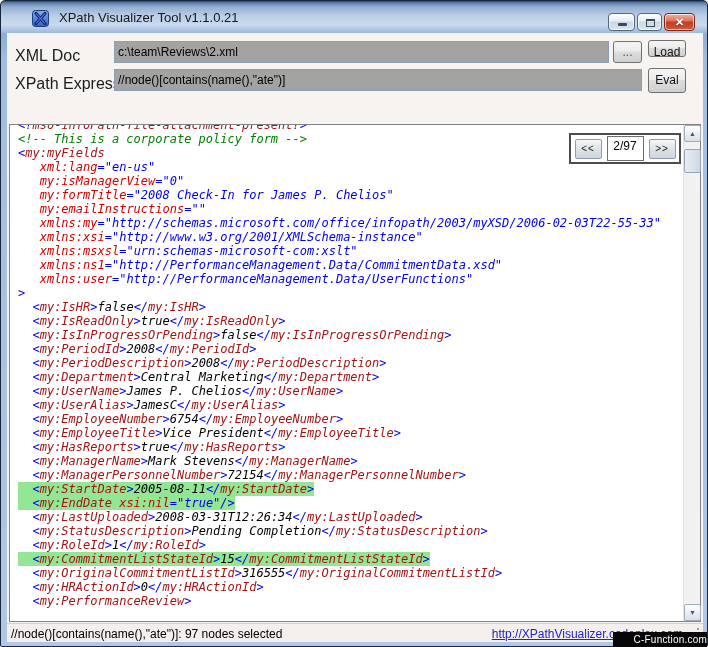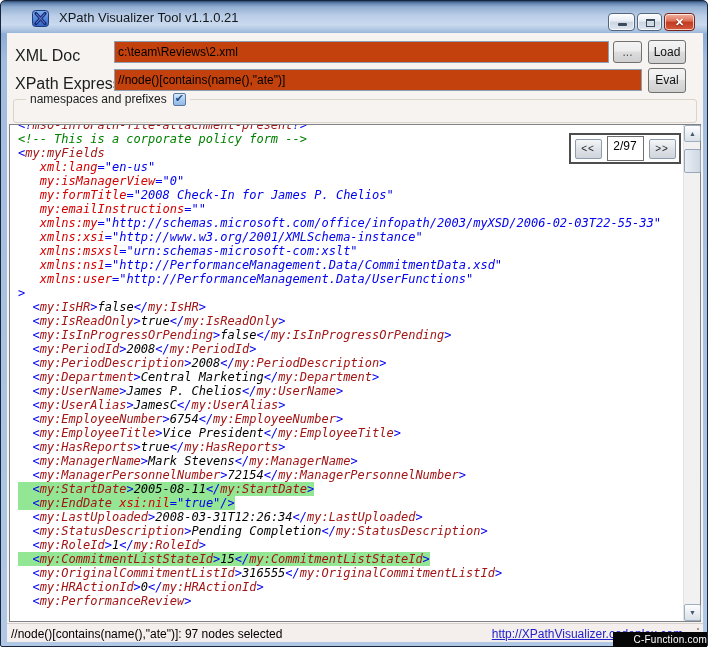--- a/index.html
+++ b/index.html
@@ -20,27 +20,27 @@
     background:linear-gradient(180deg,#f0b4a4 0%,#dd6f53 45%,#c03a22 50%,#d4593c 100%); }
   .glyph-min { position:absolute; left:50%; bottom:4px; width:9px; height:3px; margin-left:-4px; background:#3c4a5c; border-radius:1px; }
   .glyph-max { position:absolute; left:50%; top:5px; width:9px; height:8px; margin-left:-4px; border:1px solid #3c4a5c; border-top:2px solid #3c4a5c; background:transparent; }
   .glyph-close { position:absolute; width:100%; text-align:center; top:2px; color:#fff; font-size:11px; font-weight:bold; text-shadow:0 1px 1px #6d1c10; }
 
   
   .client { position:absolute; left:6px; top:32px; width:696px; height:609px; background:#f6f3f0; }
   .lbl { position:absolute; font-size:16px; color:#1c1c1c; white-space:nowrap; }
   .lbl.xmldoc { left:8px; top:14px; }
   .lbl.xpath { left:8px; top:42px; }
-  input.txt { position:absolute; height:22px; border:1px solid #8ba0b5; background:#c2410c; font-family:"Liberation Sans",sans-serif; font-size:12px; padding:0 3px; color:#000; }
+  input.txt { position:absolute; height:22px; border:1px solid #8ba0b5; background:#a3a3a3; font-family:"Liberation Sans",sans-serif; font-size:12px; padding:0 3px; color:#000; }
   .txt.doc { left:107px; top:8px; width:495px; }
   .txt.xp  { left:107px; top:36px; width:528px; }
   .btn { position:absolute; border:1px solid #707070; border-radius:3px; font-size:12px; color:#111; text-align:center;
     background:linear-gradient(180deg,#f4f4f4 0%,#ececec 45%,#dddddd 50%,#cfcfcf 100%); cursor:default; }
   .btn.browse { left:606px; top:8px; width:29px; height:22px; line-height:20px; color:#555; }
-  .btn.load { left:641px; top:7px; width:38px; height:24px; line-height:23px; }
+  .btn.load { left:641px; top:7px; width:38px; height:17px; line-height:23px; }
   .btn.eval { left:641px; top:35px; width:38px; height:25px; line-height:23px; }
 
   .groupbox { position:absolute; left:6px; top:66px; width:684px; height:24px; border:1px solid #d9d5c9; border-radius:3px; }
   .groupbox .legend { position:absolute; left:12px; top:-8px; background:#f6f3f0; padding:0 4px; font-size:12px; color:#1c1c1c; display:flex; align-items:center; gap:6px; }
   .checkbox { width:13px; height:13px; border:1px solid #5a7aa0; border-radius:2px;
     background:linear-gradient(180deg,#d7e7f8 0%,#aecdee 50%,#8fb8e8 100%); position:relative; }
   .checkbox::after { content:"✔"; position:absolute; left:1px; top:-2px; font-size:11px; color:#1e4e8c; }
 
   
   .codearea { position:absolute; left:2px; top:91px; width:692px; height:498px; background:#fff; border:1px solid #7f8388; }
@@ -118,26 +118,20 @@
 
     <span class="lbl xmldoc">XML Doc</span>
     <input class="txt doc" type="text" value="c:\team\Reviews\2.xml" style="">
     <span class="btn browse">...</span>
     <span class="btn load">Load</span>
 
     <span class="lbl xpath">XPath Expression</span>
     <input class="txt xp" type="text" value="//node()[contains(name(),&quot;ate&quot;)]" style="">
     <span class="btn eval">Eval</span>
 
-    <div class="groupbox">
-      <div class="legend">
-        <span>namespaces and prefixes</span>
-        <span class="checkbox"></span>
-      </div>
-    </div>
 
     <div class="codearea">
       <div class="codewrap">
         <div class="code" id="xml-code"><div class="cl"><span class="d">&lt;?</span><span class="e">mso-infoPath-file-attachment-present</span><span class="d">?&gt;</span></div><div class="cl"><span class="c">&lt;!-- This is a corporate policy form --&gt;</span></div><div class="cl"><span class="d">&lt;</span><span class="e">my:myFields</span></div><div class="cl"><span class="t">   </span><span class="a">xml:lang</span><span class="d">=</span><span class="v">"en-us"</span></div><div class="cl"><span class="t">   </span><span class="a">my:isManagerView</span><span class="d">=</span><span class="v">"0"</span></div><div class="cl"><span class="t">   </span><span class="a">my:formTitle</span><span class="d">=</span><span class="v">"2008 Check-In for James P. Chelios"</span></div><div class="cl"><span class="t">   </span><span class="a">my:emailInstructions</span><span class="d">=</span><span class="v">""</span></div><div class="cl"><span class="t">   </span><span class="a">xmlns:my</span><span class="d">=</span><span class="v">"http://schemas.microsoft.com/office/infopath/2003/myXSD/2006-02-03T22-55-33"</span></div><div class="cl"><span class="t">   </span><span class="a">xmlns:xsi</span><span class="d">=</span><span class="v">"http://www.w3.org/2001/XMLSchema-instance"</span></div><div class="cl"><span class="t">   </span><span class="a">xmlns:msxsl</span><span class="d">=</span><span class="v">"urn:schemas-microsoft-com:xslt"</span></div><div class="cl"><span class="t">   </span><span class="a">xmlns:ns1</span><span class="d">=</span><span class="v">"http://PerformanceManagement.Data/CommitmentData.xsd"</span></div><div class="cl"><span class="t">   </span><span class="a">xmlns:user</span><span class="d">=</span><span class="v">"http://PerformanceManagement.Data/UserFunctions"</span></div><div class="cl"><span class="d">&gt;</span></div><div class="cl"><span class="t">  </span><span class="d">&lt;</span><span class="e">my:IsHR</span><span class="d">&gt;</span><span class="t">false</span><span class="d">&lt;/</span><span class="e">my:IsHR</span><span class="d">&gt;</span></div><div class="cl"><span class="t">  </span><span class="d">&lt;</span><span class="e">my:IsReadOnly</span><span class="d">&gt;</span><span class="t">true</span><span class="d">&lt;/</span><span class="e">my:IsReadOnly</span><span class="d">&gt;</span></div><div class="cl"><span class="t">  </span><span class="d">&lt;</span><span class="e">my:IsInProgressOrPending</span><span class="d">&gt;</span><span class="t">false</span><span class="d">&lt;/</span><span class="e">my:IsInProgressOrPending</span><span class="d">&gt;</span></div><div class="cl"><span class="t">  </span><span class="d">&lt;</span><span class="e">my:PeriodId</span><span class="d">&gt;</span><span class="t">2008</span><span class="d">&lt;/</span><span class="e">my:PeriodId</span><span class="d">&gt;</span></div><div class="cl"><span class="t">  </span><span class="d">&lt;</span><span class="e">my:PeriodDescription</span><span class="d">&gt;</span><span class="t">2008</span><span class="d">&lt;/</span><span class="e">my:PeriodDescription</span><span class="d">&gt;</span></div><div class="cl"><span class="t">  </span><span class="d">&lt;</span><span class="e">my:Department</span><span class="d">&gt;</span><span class="t">Central Marketing</span><span class="d">&lt;/</span><span class="e">my:Department</span><span class="d">&gt;</span></div><div class="cl"><span class="t">  </span><span class="d">&lt;</span><span class="e">my:UserName</span><span class="d">&gt;</span><span class="t">James P. Chelios</span><span class="d">&lt;/</span><span class="e">my:UserName</span><span class="d">&gt;</span></div><div class="cl"><span class="t">  </span><span class="d">&lt;</span><span class="e">my:UserAlias</span><span class="d">&gt;</span><span class="t">JamesC</span><span class="d">&lt;/</span><span class="e">my:UserAlias</span><span class="d">&gt;</span></div><div class="cl"><span class="t">  </span><span class="d">&lt;</span><span class="e">my:EmployeeNumber</span><span class="d">&gt;</span><span class="t">6754</span><span class="d">&lt;/</span><span class="e">my:EmployeeNumber</span><span class="d">&gt;</span></div><div class="cl"><span class="t">  </span><span class="d">&lt;</span><span class="e">my:EmployeeTitle</span><span class="d">&gt;</span><span class="t">Vice President</span><span class="d">&lt;/</span><span class="e">my:EmployeeTitle</span><span class="d">&gt;</span></div><div class="cl"><span class="t">  </span><span class="d">&lt;</span><span class="e">my:HasReports</span><span class="d">&gt;</span><span class="t">true</span><span class="d">&lt;/</span><span class="e">my:HasReports</span><span class="d">&gt;</span></div><div class="cl"><span class="t">  </span><span class="d">&lt;</span><span class="e">my:ManagerName</span><span class="d">&gt;</span><span class="t">Mark Stevens</span><span class="d">&lt;/</span><span class="e">my:ManagerName</span><span class="d">&gt;</span></div><div class="cl"><span class="t">  </span><span class="d">&lt;</span><span class="e">my:ManagerPersonnelNumber</span><span class="d">&gt;</span><span class="t">72154</span><span class="d">&lt;/</span><span class="e">my:ManagerPersonnelNumber</span><span class="d">&gt;</span></div><div class="cl"><span class="hl"><span class="t">  </span><span class="d">&lt;</span><span class="e">my:StartDate</span><span class="d">&gt;</span><span class="t">2005-08-11</span><span class="d">&lt;/</span><span class="e">my:StartDate</span><span class="d">&gt;</span></span></div><div class="cl"><span class="hl"><span class="t">  </span><span class="d">&lt;</span><span class="e">my:EndDate</span><span class="t"> </span><span class="a">xsi:nil</span><span class="d">=</span><span class="v">"true"</span><span class="d">/&gt;</span></span></div><div class="cl"><span class="t">  </span><span class="d">&lt;</span><span class="e">my:LastUploaded</span><span class="d">&gt;</span><span class="t">2008-03-31T12:26:34</span><span class="d">&lt;/</span><span class="e">my:LastUploaded</span><span class="d">&gt;</span></div><div class="cl"><span class="t">  </span><span class="d">&lt;</span><span class="e">my:StatusDescription</span><span class="d">&gt;</span><span class="t">Pending Completion</span><span class="d">&lt;/</span><span class="e">my:StatusDescription</span><span class="d">&gt;</span></div><div class="cl"><span class="t">  </span><span class="d">&lt;</span><span class="e">my:RoleId</span><span class="d">&gt;</span><span class="t">1</span><span class="d">&lt;/</span><span class="e">my:RoleId</span><span class="d">&gt;</span></div><div class="cl"><span class="hl"><span class="t">  </span><span class="d">&lt;</span><span class="e">my:CommitmentListStateId</span><span class="d">&gt;</span><span class="t">15</span><span class="d">&lt;/</span><span class="e">my:CommitmentListStateId</span><span class="d">&gt;</span></span></div><div class="cl"><span class="t">  </span><span class="d">&lt;</span><span class="e">my:OriginalCommitmentListId</span><span class="d">&gt;</span><span class="t">316555</span><span class="d">&lt;/</span><span class="e">my:OriginalCommitmentListId</span><span class="d">&gt;</span></div><div class="cl"><span class="t">  </span><span class="d">&lt;</span><span class="e">my:HRActionId</span><span class="d">&gt;</span><span class="t">0</span><span class="d">&lt;/</span><span class="e">my:HRActionId</span><span class="d">&gt;</span></div><div class="cl"><span class="t">  </span><span class="d">&lt;</span><span class="e">my:PerformanceReview</span><span class="d">&gt;</span></div></div>
       </div>
 
       <div class="pager">
         <span class="pbtn">&lt;&lt;</span>
         <span class="pbox">2/97</span>
         <span class="pbtn">&gt;&gt;</span>

